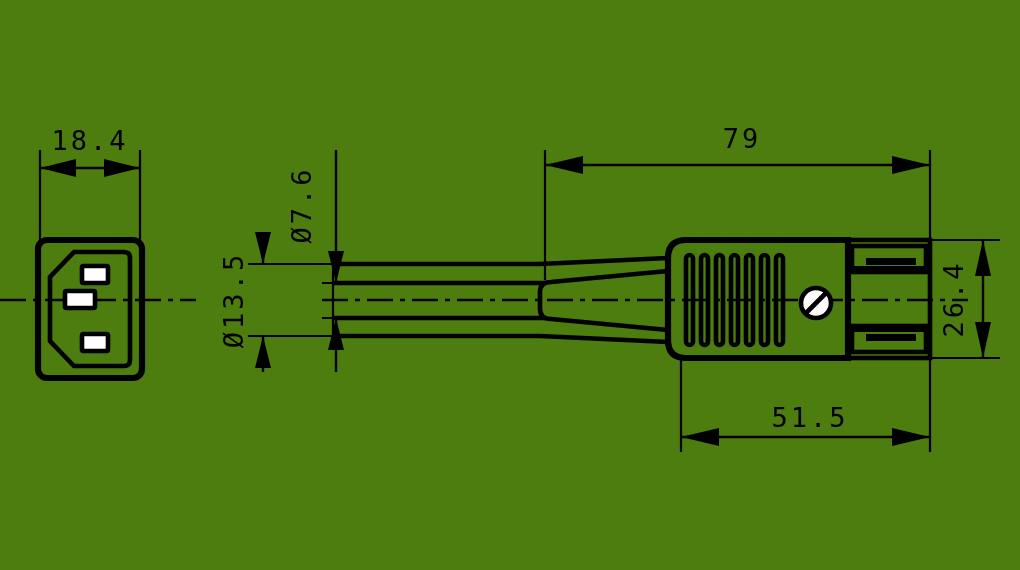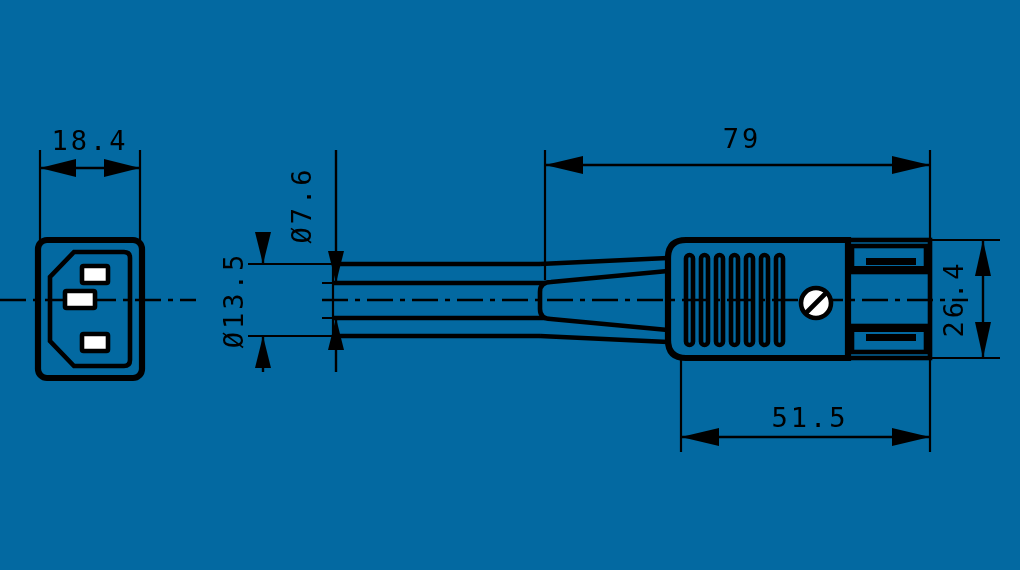--- a/index.html
+++ b/index.html
@@ -10,21 +10,21 @@
   body {
     width: 1020px;
     height: 570px;
     overflow: hidden;
     font-family: "DejaVu Sans Mono", monospace;
   }
   #drawing-root {
     position: relative;
     width: 1020px;
     height: 570px;
-    background: #0369a1;
+    background: #4d7c0f;
   }
   svg.dwg {
     display: block;
     width: 1020px;
     height: 570px;
   }
   .ln {
     stroke: #000000;
     fill: none;
     stroke-linecap: butt;

